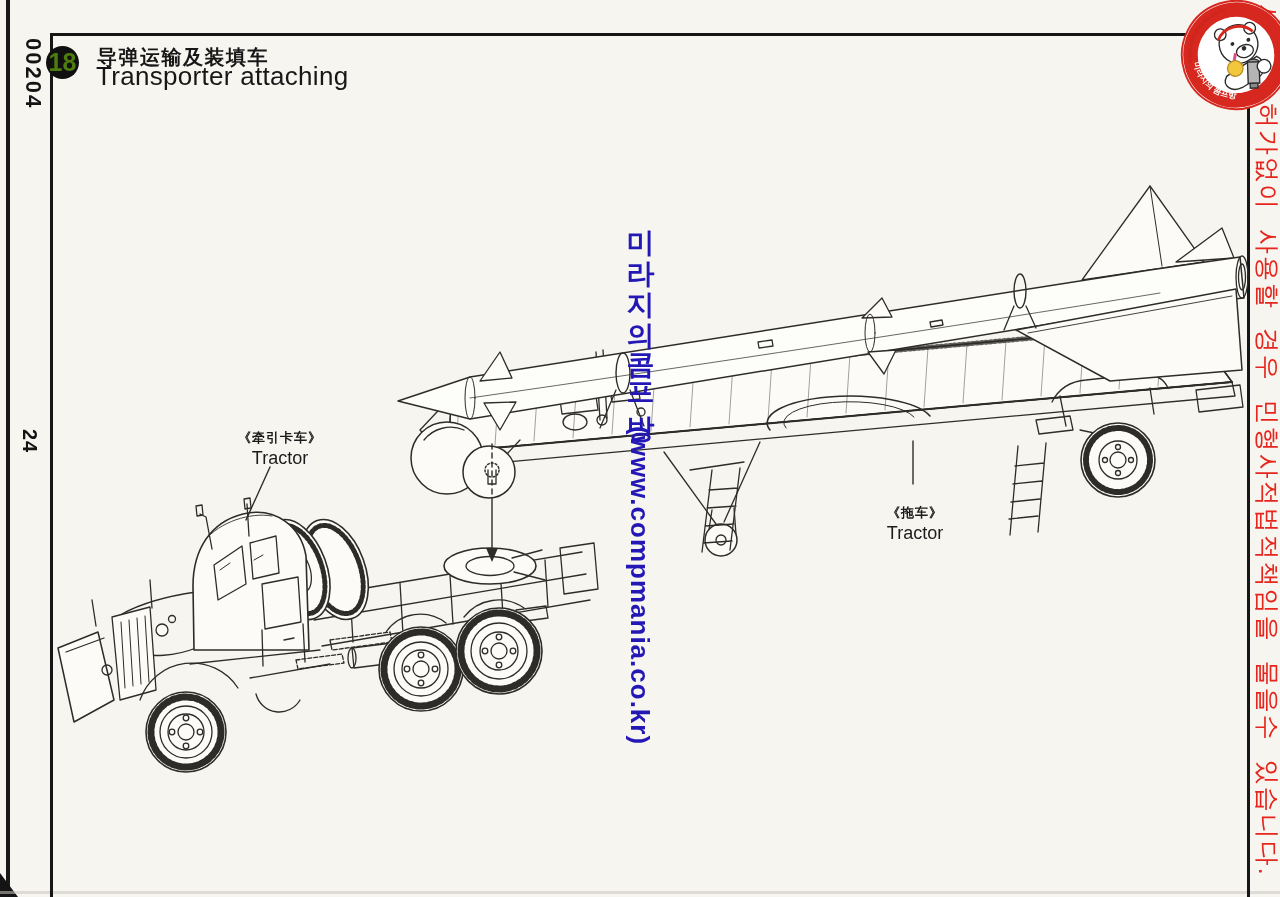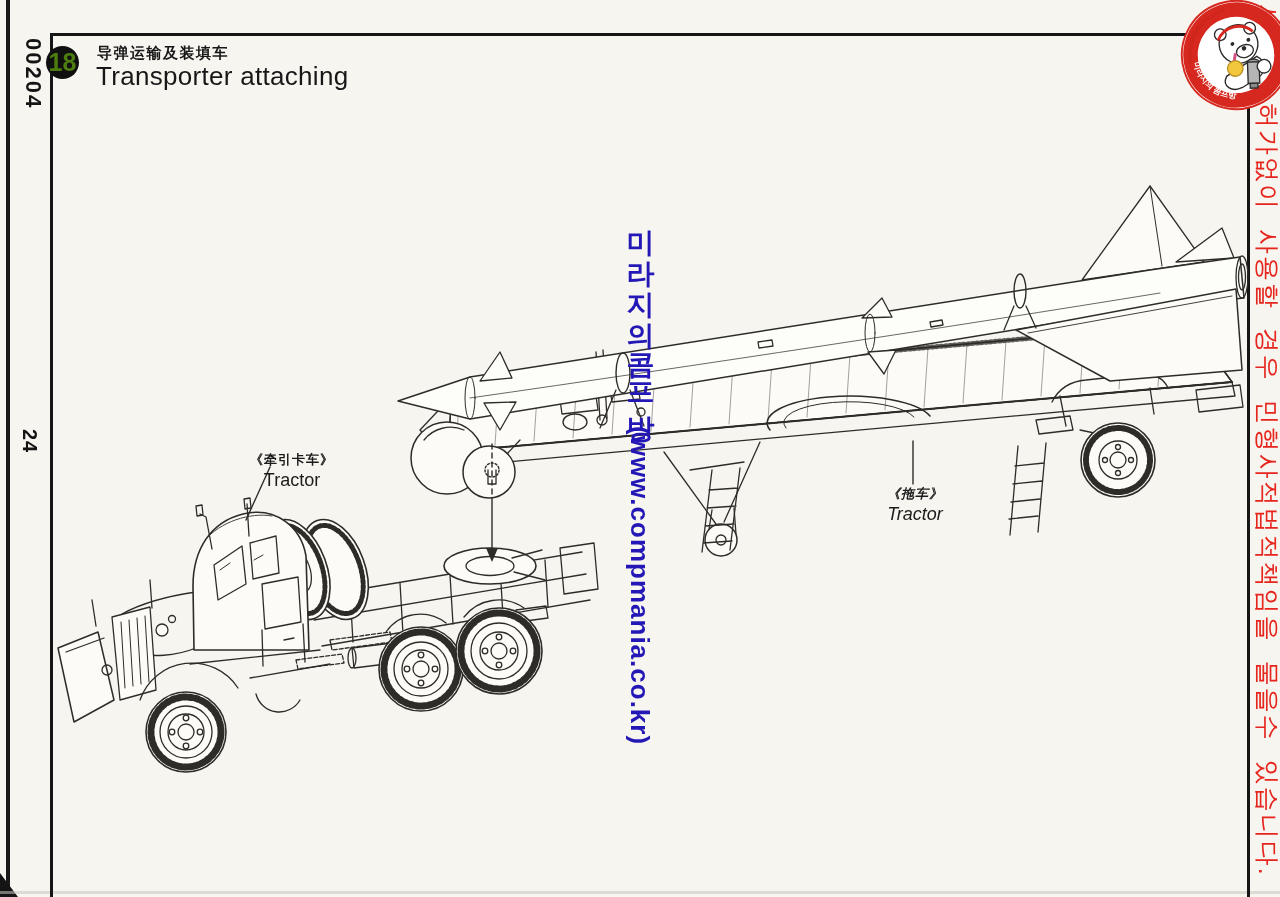--- a/index.html
+++ b/index.html
@@ -34,29 +34,29 @@
     transform-origin:top left;transform:rotate(90deg);
     font-size:20px;font-weight:bold;letter-spacing:1px;color:#141414;white-space:nowrap;
   }
 
   
   .step-circle{
     position:absolute;left:46px;top:46px;width:33px;height:33px;border-radius:50%;
     background:#101010;color:#4d7c0f;display:flex;align-items:center;justify-content:center;
     font-size:25px;font-weight:bold;
   }
-  .step-title-cn{position:absolute;left:97px;top:44px;font-size:15px;font-weight:bold;letter-spacing:1.5px;color:#171717;}
+  .step-title-cn{position:absolute;left:97px;top:44px;font-size:20px;font-weight:bold;letter-spacing:1.5px;color:#171717;}
   .step-title-en{position:absolute;left:96px;top:61px;font-size:26px;color:#171717;letter-spacing:.3px;}
 
   
   .part-label{position:absolute;width:120px;text-align:center;z-index:3;color:#1b1b1b;}
   .part-label .cn{font-size:13px;font-weight:bold;letter-spacing:1px;display:block;}
   .part-label .en{font-size:18px;display:block;margin-top:1px;}
-  .label-tractor{left:232px;top:429px;margin-top:22px;}
-  .label-trailer{left:855px;top:485px;font-style:italic;}
+  .label-tractor{left:220px;top:429px;}
+  .label-trailer{left:855px;top:504px;}
 
   
   .artwork{position:absolute;left:0;top:0;z-index:1;}
   .artwork path,.artwork line,.artwork circle,.artwork ellipse,.artwork polygon{vector-effect:non-scaling-stroke;}
 
   
   .wm-blue{
     position:absolute;left:621px;top:209px;z-index:4;
     writing-mode:vertical-rl;white-space:nowrap;
     color:#2318b6;font-weight:bold;

